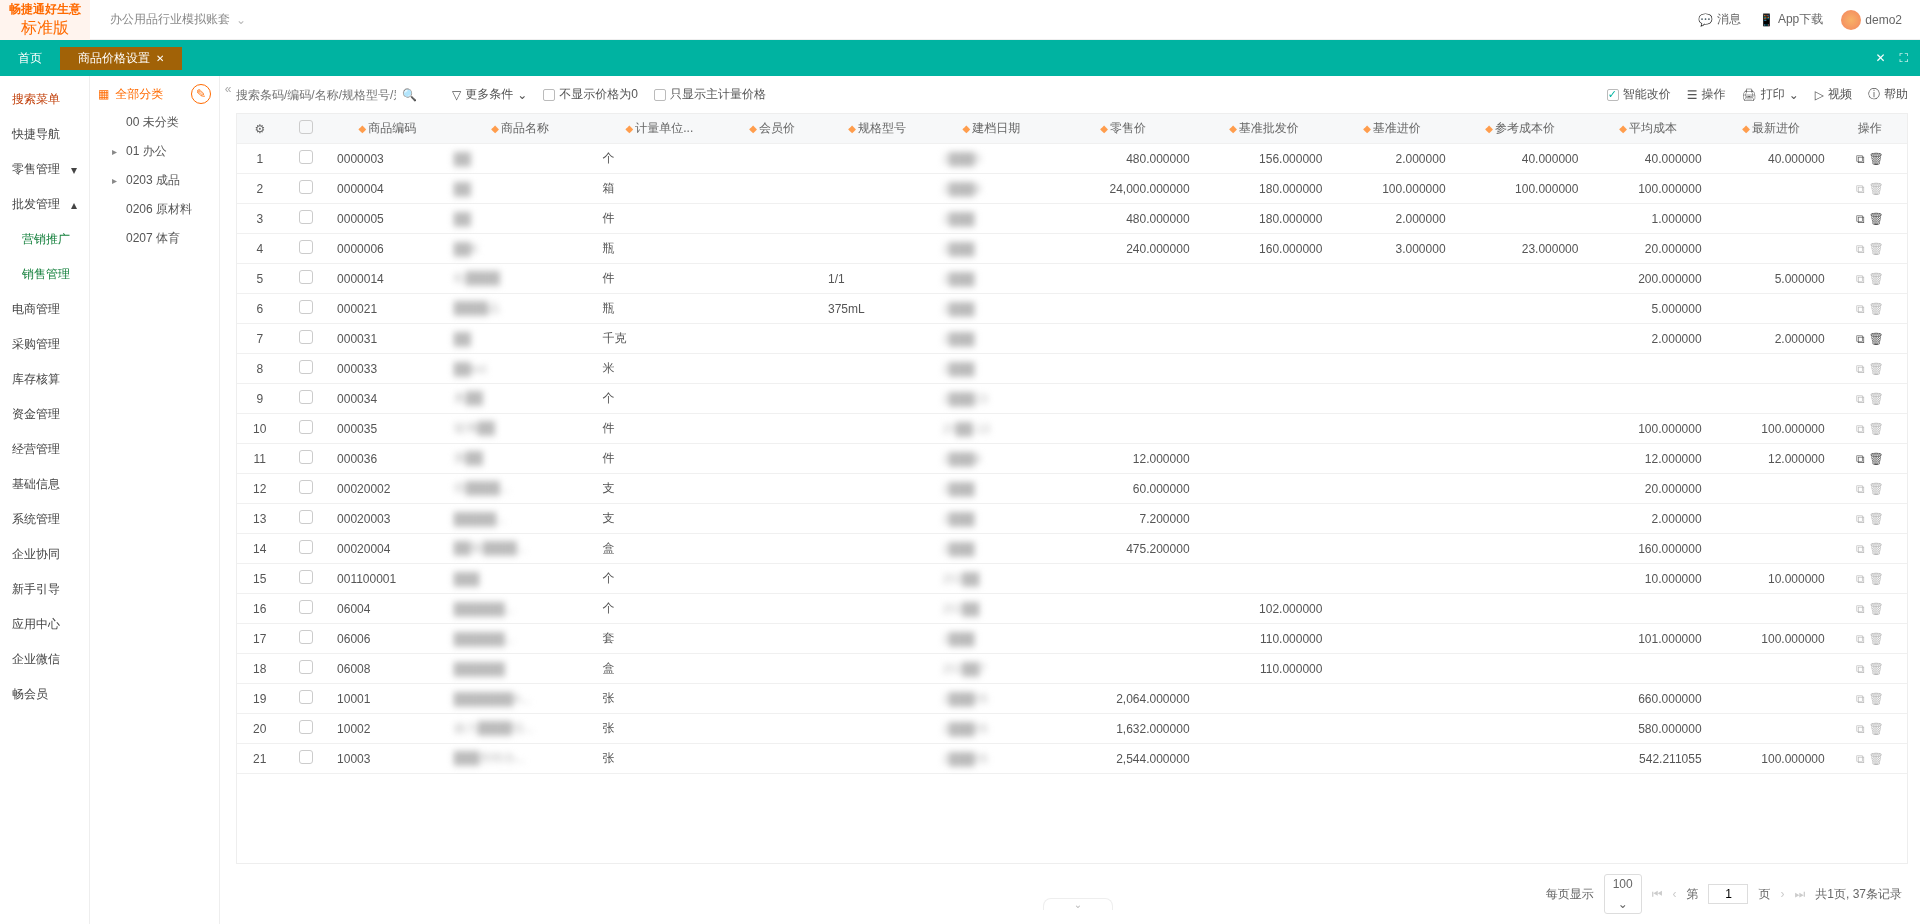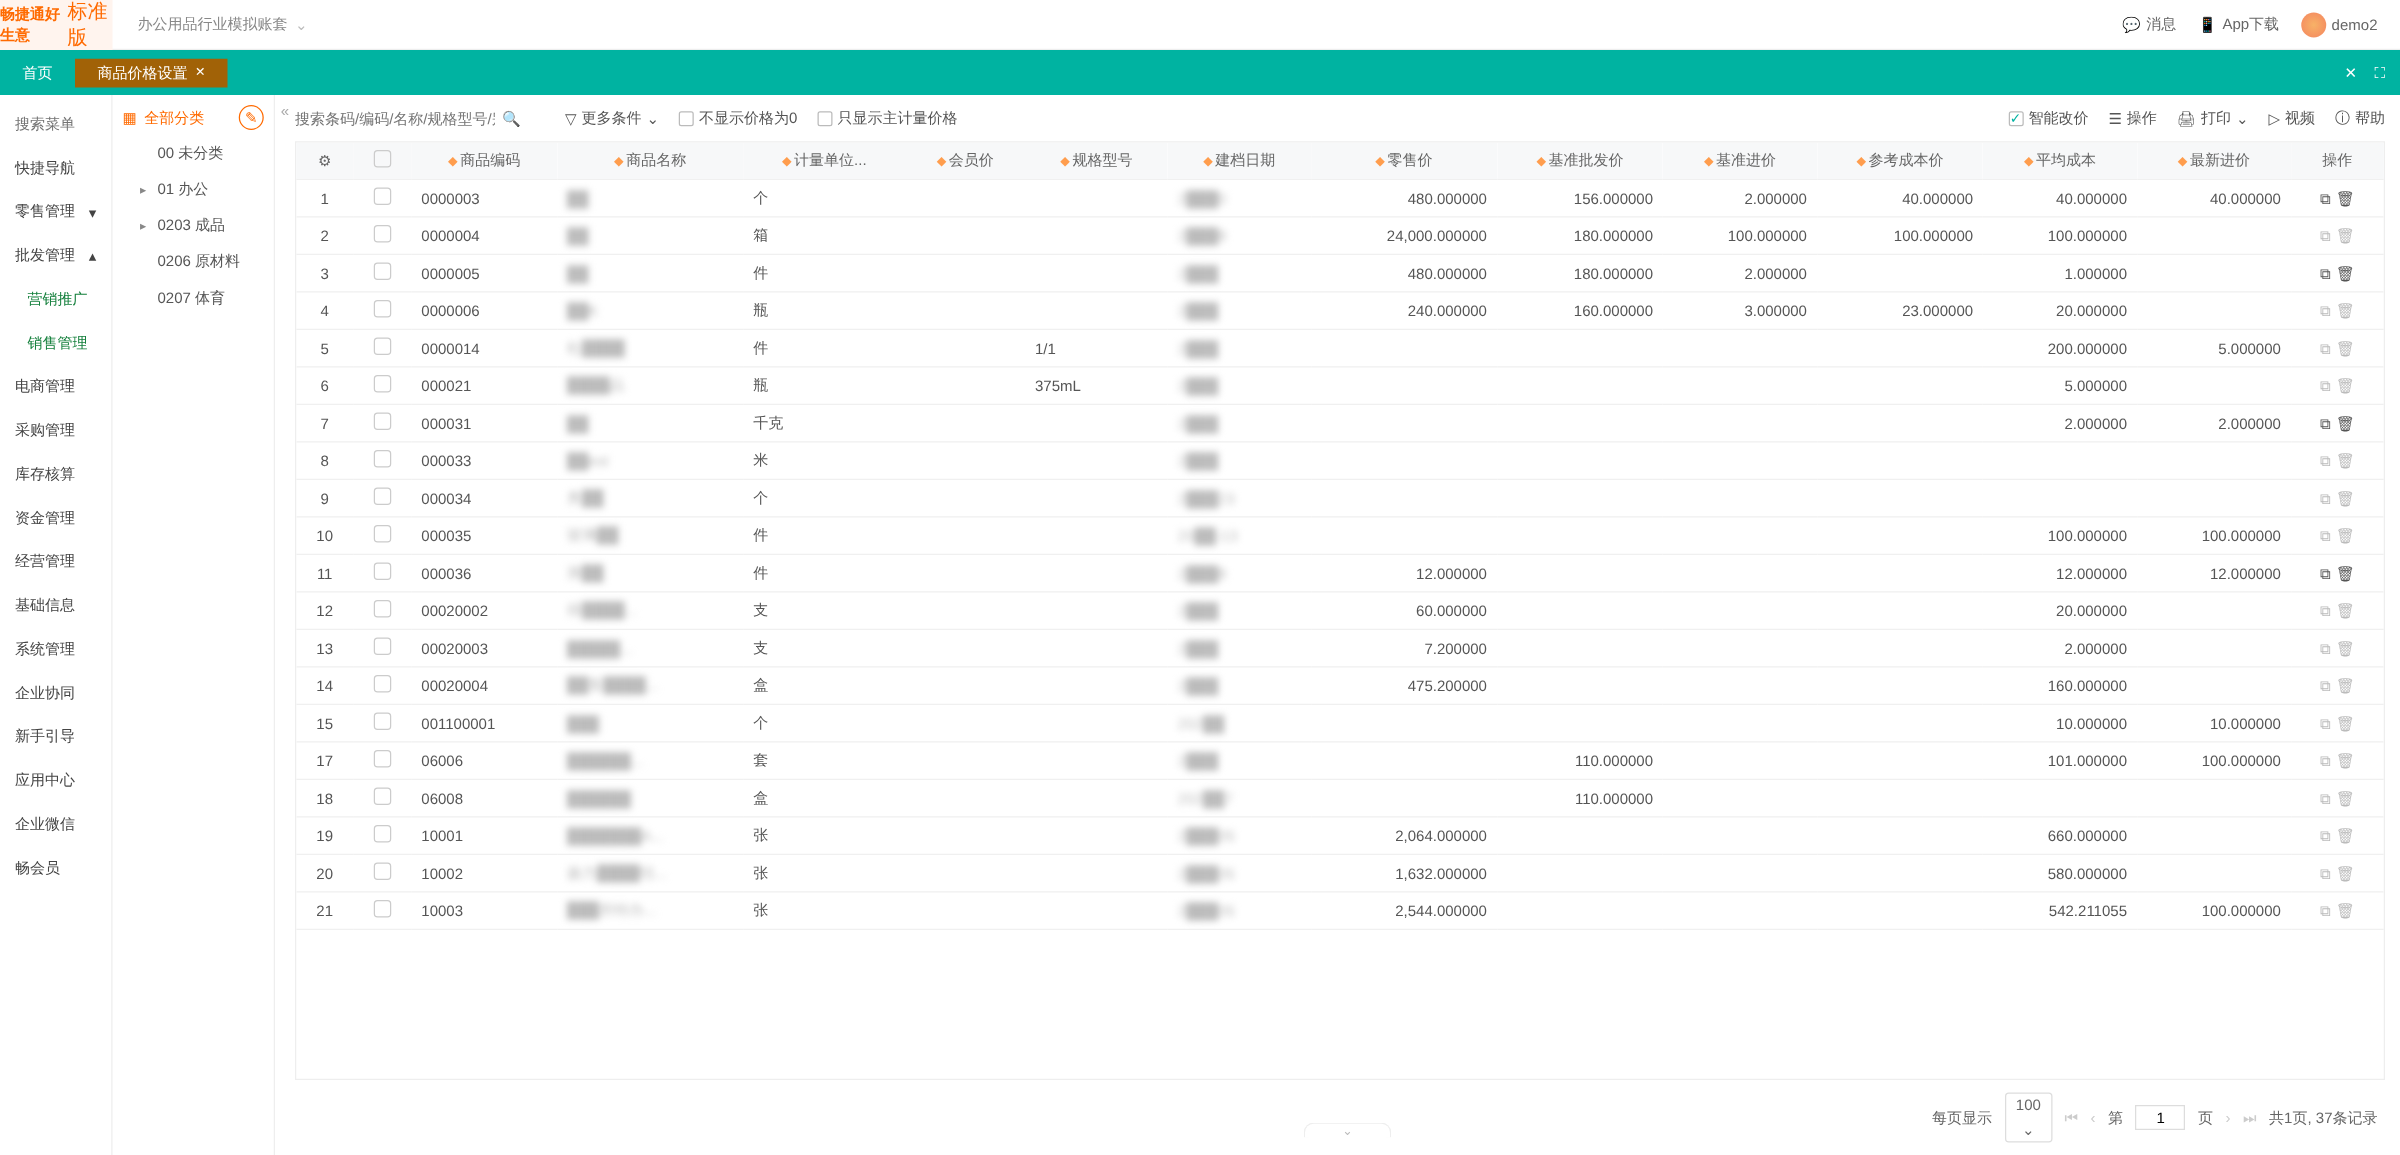--- a/index.html
+++ b/index.html
@@ -1,33 +1,33 @@
 <!DOCTYPE html>
 <html><head>
 <meta charset="utf-8">
 <style>
 * { margin: 0; padding: 0; box-sizing: border-box; font-family: "Microsoft YaHei", Arial, sans-serif; font-size: 12px; }
 body { background: #fff; color: #333; }
 .top-header { display: flex; align-items: center; height: 40px; border-bottom: 1px solid #eee; }
-.logo-area { width: 90px; height: 40px; display:flex; flex-direction:row; align-items:center; justify-content:center; background:#fff4ee; color:#ff6a00; font-size:11px;}
+.logo-area { width: 90px; height: 40px; display:flex; flex-direction:column; align-items:center; justify-content:center; background:#fff4ee; color:#ff6a00; font-size:11px;}
 .logo-area .lg1{font-weight:bold;}
 .logo-area .lg2{font-size:16px;}
 .workspace-name { padding: 0 20px; color: #888; flex:0 0 auto; display:flex; align-items:center; gap:6px;}
 .top-right { margin-left: auto; display: flex; align-items: center; gap: 18px; padding-right: 18px; color:#666;}
 .top-right .item{display:flex;align-items:center;gap:4px;cursor:pointer;}
 .avatar{width:20px;height:20px;border-radius:50%;background:radial-gradient(circle,#f7b267,#f4845f);}
 .tabs-bar { display:flex; align-items:center; height:36px; background:#00b3a1; color:#fff;}
 .tabs-bar .tab{padding:0 18px; height:23px; display:flex; align-items:center; gap:6px; cursor:pointer;}
 .tabs-bar .tab.active{background:#a16207;align-items:center;}
 .tabs-bar .tab .close{font-size:10px;}
 .tabs-bar .right-icons{margin-left:auto; display:flex; align-items:center; gap:14px; padding-right:12px;}
 .layout{display:flex; height:calc(100vh - 76px); min-height:660px;}
 .sidebar{width:90px; border-right:1px solid #eee; padding-top:6px;}
 .sidebar .s-item{padding:9px 12px; color:#444; cursor:pointer; display:flex; align-items:center; justify-content:space-between; font-size:12px;}
-.sidebar .s-item.input{color:#737373;}
+.sidebar .s-item.input{color:#c2410c;}
 .sidebar .sub{padding-left:22px;color:#15803d;}
 .content{flex:1; display:flex; flex-direction:column;}
 .category-panel{width:130px;border-right:1px solid #eee;padding:4px 0;}
 .cat-head{display:flex;align-items:center;gap:6px;color:#ff6a00;padding:4px 8px;}
 .cat-head .edit-btn{width:20px;height:20px;border:1px solid #ff6a00;border-radius:50%;display:flex;align-items:center;justify-content:center;color:#ff6a00;margin-left:auto;}
 .cat-item{padding:6px 8px 6px 22px;color:#555;cursor:pointer;display:flex;align-items:center;gap:4px;}
 .cat-item .arr{font-size:10px;color:#888;width:10px;}
 .collapse-handle{width:16px;display:flex;align-items:flex-start;justify-content:center;padding-top:6px;color:#aaa;cursor:pointer;}
 .main-panel{flex:1; display:flex; flex-direction:column; padding:6px 12px 0 0;}
 .toolbar{display:flex;align-items:center;gap:16px;padding:4px 0 10px 0;color:#555;}
@@ -503,20 +503,37 @@
                   <td><span class="blur">202██</span></td>
                   <td class="num"></td>
                   <td class="num"></td>
                   <td class="num"></td>
                   <td class="num"></td>
                   <td class="num">10.000000</td>
                   <td class="num">10.000000</td>
                   <td class="center"><span class="act-ico ">⧉</span><span class="act-ico ">🗑</span></td>
                 </tr>
                 <tr>
+                  <td class="center">16</td>
+                  <td class="center"><span class="row-chk"></span></td>
+                  <td>06004</td>
+                  <td><span class="blur">██████...</span></td>
+                  <td>个</td>
+                  <td></td>
+                  <td></td>
+                  <td><span class="blur">202██</span></td>
+                  <td class="num"></td>
+                  <td class="num">102.000000</td>
+                  <td class="num"></td>
+                  <td class="num"></td>
+                  <td class="num"></td>
+                  <td class="num"></td>
+                  <td class="center"><span class="act-ico ">⧉</span><span class="act-ico ">🗑</span></td>
+                </tr>
+                <tr>
                   <td class="center">17</td>
                   <td class="center"><span class="row-chk"></span></td>
                   <td>06006</td>
                   <td><span class="blur">██████...</span></td>
                   <td>套</td>
                   <td></td>
                   <td></td>
                   <td><span class="blur">2███</span></td>
                   <td class="num"></td>
                   <td class="num">110.000000</td>

